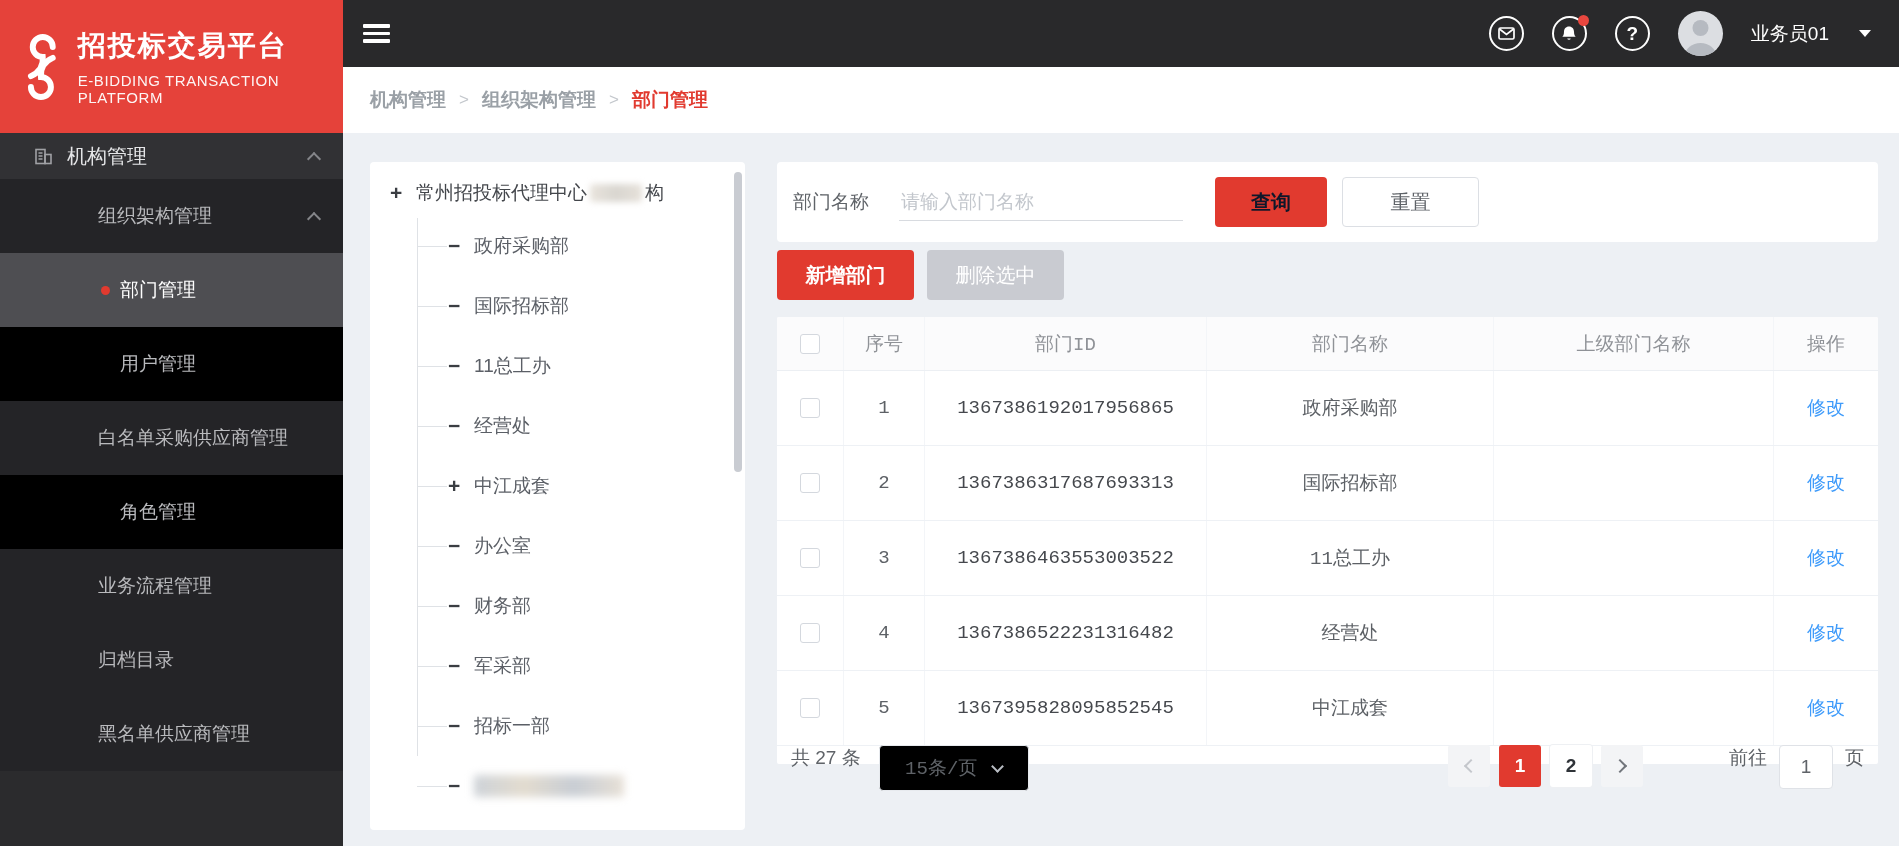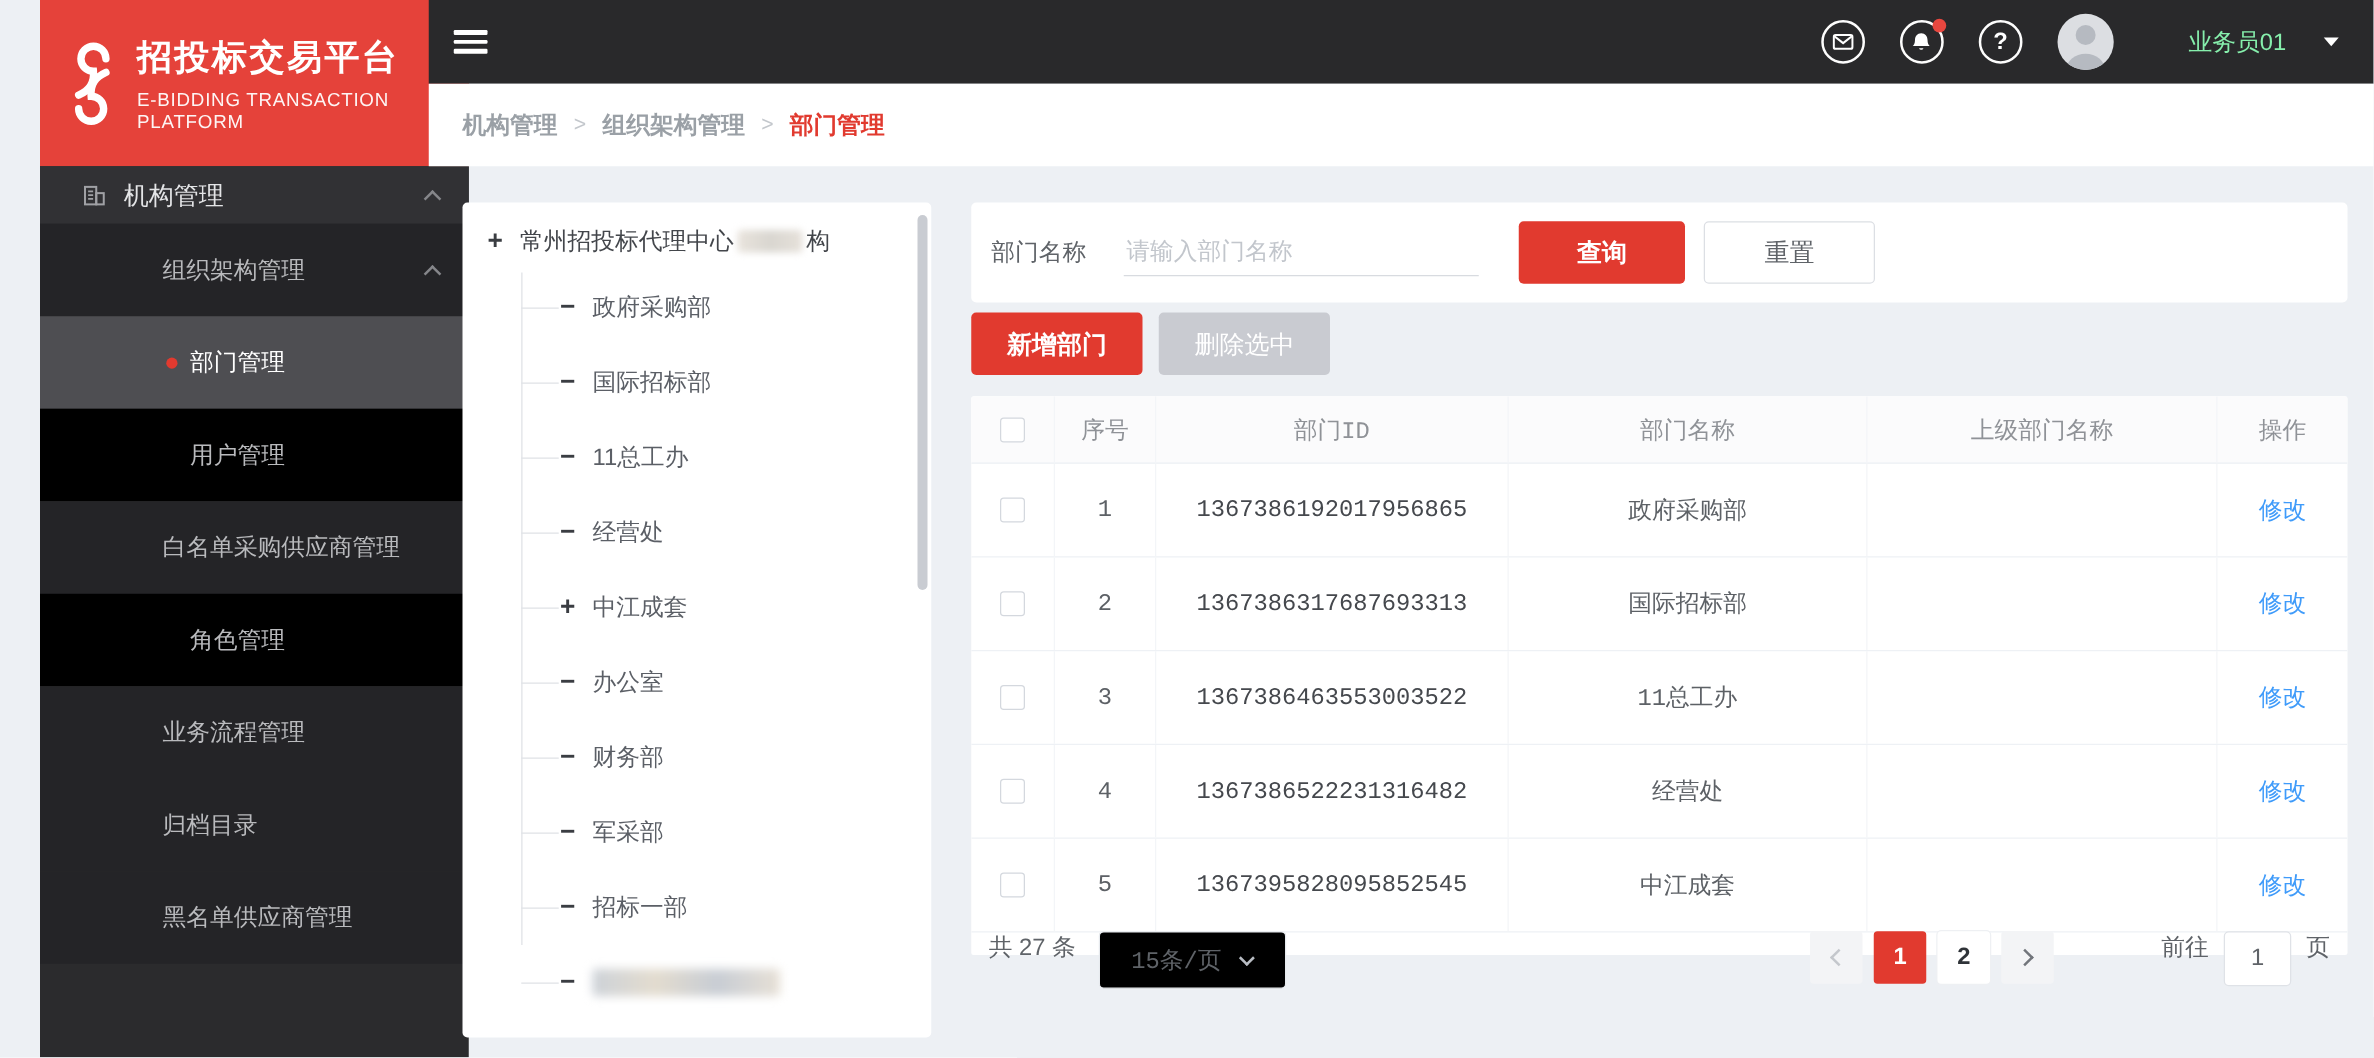--- a/index.html
+++ b/index.html
@@ -1,42 +1,42 @@
 <!DOCTYPE html>
 <html><head>
 <meta charset="utf-8">
 <style>
   * { margin:0; padding:0; box-sizing:border-box; }
   html,body { width:1899px; height:846px; }
   body { font-family:"Liberation Sans","DejaVu Sans",sans-serif; overflow:hidden; }
   #app { position:relative; width:1899px; height:846px; background:#edf0f4; overflow:hidden; }
 
   
-  #sidebar { position:absolute; left:0; top:0; width:343px; height:846px; background:#2b2b2d;margin-left:32px; }
+  #sidebar { position:absolute; left:0; top:0; width:343px; height:846px; background:#2b2b2d; }
   #logo { height:133px; background:#e5423a; display:flex; align-items:center; padding-left:20px; gap:14px; cursor:pointer; }
   #logo-text { color:#fff; }
   #logo-title { font-size:28px; font-weight:700; letter-spacing:2px; }
   #logo-subtitle { font-size:15px; letter-spacing:0.6px; margin-top:7px; opacity:.95; }
   .mrow { display:flex; align-items:center; font-size:19px; color:#b9babd; cursor:pointer; }
   .m1 { height:46px; background:#313134; color:#e4e5e7; padding-left:33px; gap:13px; font-size:20px; }
   .m2 { height:74px; background:#242427; padding-left:98px; }
   .m3 { height:74px; background:#000000; padding-left:120px; }
   .m3.active { background:#4e4e52; color:#ffffff; }
   .dot { width:9px; height:9px; border-radius:50%; background:#e13a2f; margin-left:-19px; margin-right:10px; }
   .chev-up { width:10px; height:10px; border-top:2px solid #85868a; border-right:2px solid #85868a; transform:rotate(-45deg); margin-left:auto; margin-right:24px; margin-top:6px; }
 
   
   #topbar { position:absolute; left:343px; top:0; width:1556px; height:67px; background:#29292b; display:flex; align-items:center; }
   #hamburger { margin-left:20px; width:27px; display:flex; flex-direction:column; gap:4px; cursor:pointer; }
   #hamburger span { height:3.5px; background:#fff; border-radius:1px; }
   #top-right { margin-left:auto; margin-right:28px; display:flex; align-items:center; gap:28px; }
   .tic { position:relative; width:35px; height:35px; border:2px solid #fdfdfd; border-radius:50%; display:flex; align-items:center; justify-content:center; cursor:pointer; color:#fff; }
   .badge-dot { position:absolute; top:-3px; right:-4px; width:11px; height:11px; border-radius:50%; background:#e8473f; }
   #avatar { width:45px; height:45px; border-radius:50%; background:#dcdee2; overflow:hidden; display:flex; align-items:flex-end; justify-content:center; cursor:pointer; }
-  #uname { color:#86efac; font-size:19px; cursor:pointer;margin-left:32px; }
+  #uname { color:#ffffff; font-size:19px; cursor:pointer; }
   #caret { width:0; height:0; border-left:6px solid transparent; border-right:6px solid transparent; border-top:7px solid #fff; margin-left:2px; }
 
   
   #crumbbar { position:absolute; left:343px; top:67px; width:1556px; height:66px; background:#fff; display:flex; align-items:center; padding-left:27px; gap:13px; font-size:19px; font-weight:700; }
   .bc { color:#9aa0a6; cursor:pointer; }
   .bc.cur { color:#e13a2f; cursor:default; }
   .bsep { color:#c3c7cc; font-weight:400; font-size:17px; }
 
   
   #treecard { position:absolute; left:370px; top:162px; width:375px; height:668px; background:#fff; border-radius:4px; padding-top:8px; overflow:hidden; }
@@ -48,21 +48,21 @@
   .blur-mid { display:inline-block; width:52px; height:18px; margin:0 3px; border-radius:3px; background:linear-gradient(90deg,#e9e4dd,#d9d6d0,#e6e1da); filter:blur(3px); vertical-align:-3px; }
   .blur-item { display:inline-block; width:150px; height:22px; border-radius:3px; background:linear-gradient(90deg,#cdd2d8,#e3dccf,#c8cdd4,#e7e0d6); filter:blur(4px); }
   #treescroll { position:absolute; right:3px; top:10px; width:8px; height:300px; border-radius:4px; background:#c9ccd2; cursor:pointer; }
 
   
   #searchcard { position:absolute; left:777px; top:162px; width:1101px; height:80px; background:#fff; border-radius:4px; display:flex; align-items:center; }
   #slabel { margin-left:16px; font-size:19px; color:#5f6368; }
   #sinput { margin-left:30px; width:284px; border:none; outline:none; border-bottom:1px solid #d8dbe0; font-size:19px; color:#333; padding:7px 2px; background:transparent; }
   #sinput::placeholder { color:#c2c6cc; }
   .btn { border:none; border-radius:4px; font-size:20px; cursor:pointer; font-family:inherit; }
-  #btn-query { margin-left:32px; width:133px; height:50px; background:#e13a2f; color:#ffffff; font-weight:700;text-align:center; }
+  #btn-query { margin-left:32px; width:112px; height:50px; background:#e13a2f; color:#0f172a; font-weight:700;text-align:center; }
   #btn-reset { margin-left:15px; width:137px; height:50px; background:#fff; border:1px solid #dcdfe4; color:#5f6368; }
 
   
   #btn-add { position:absolute; left:777px; top:250px; width:137px; height:50px; background:#e13a2f; color:#fff; font-weight:700; }
   #btn-del { position:absolute; left:927px; top:250px; width:137px; height:50px; background:#c9cbd1; color:#fff; cursor:not-allowed; }
 
   
   #tablecard { position:absolute; left:777px; top:317px; width:1101px; height:447px; background:#fff; border-radius:2px; font-size:19px; overflow:hidden; }
   .thead { height:54px; display:flex; align-items:center; background:#fbfbfc; color:#8f9297; border-bottom:1px solid #eceff3; }
   .tr { height:75px; display:flex; align-items:center; border-bottom:1px solid #eef1f5; color:#5d6166; }

